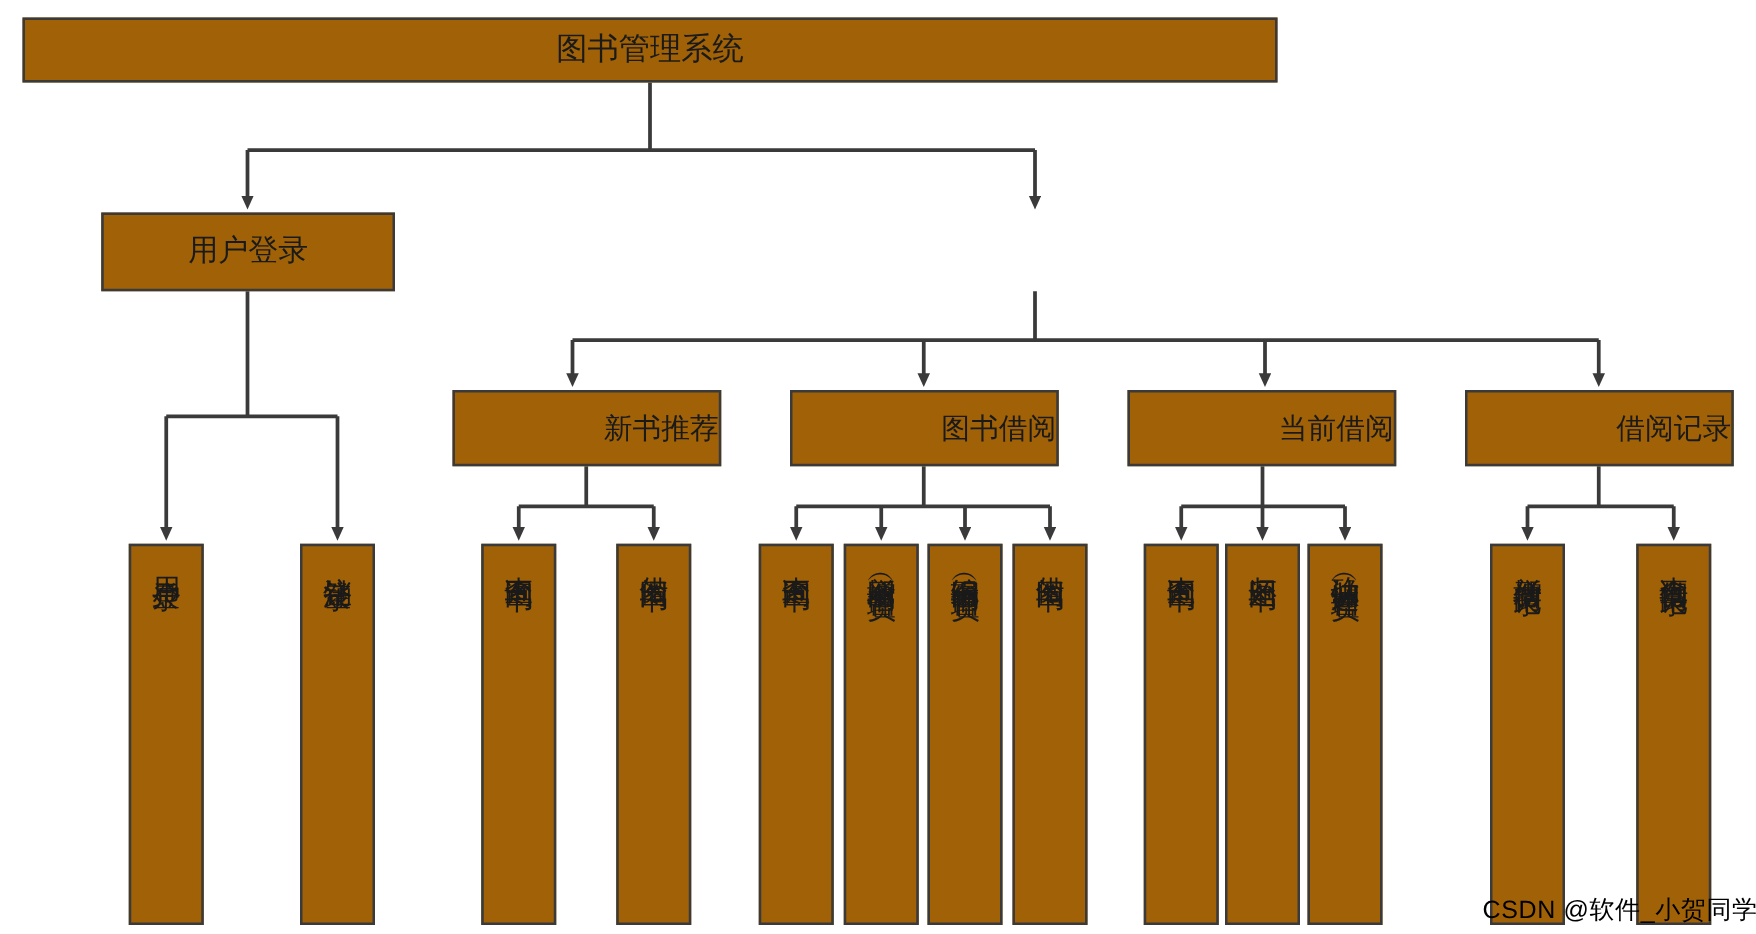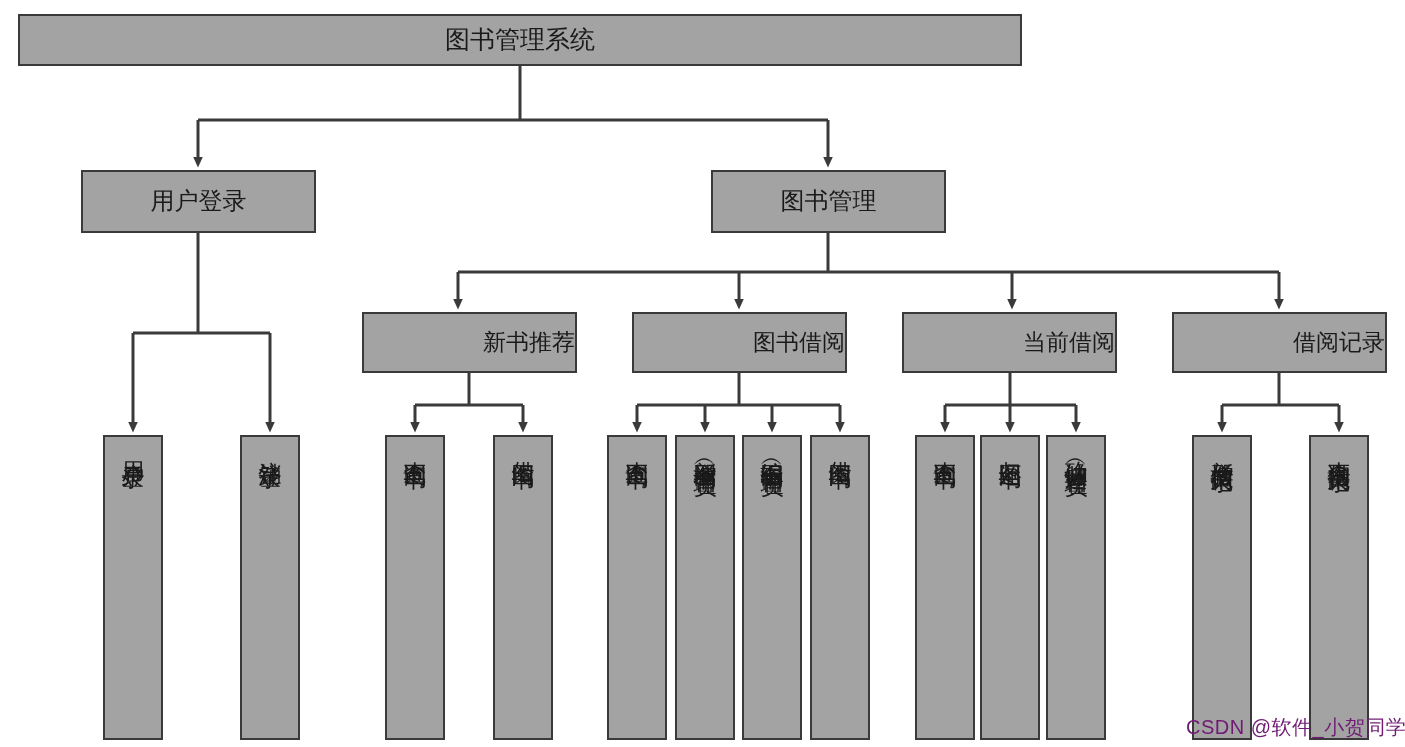--- a/index.html
+++ b/index.html
@@ -20,21 +20,21 @@
     left: 0;
     top: 0;
     width: 1405px;
     height: 747px;
     pointer-events: none;
   }
   .node {
     position: absolute;
     box-sizing: border-box;
     border: 2px solid #3a3a3a;
-    background: #a3a3a3;
+    background: #a16207;
     display: flex;
     align-items: center;
     justify-content: center;
     color: #1a1a1a;
   }
   .node.root   { font-size: 25px; }
   .node.lvl2   { font-size: 24px; }
   .node.lvl3   { font-size: 23px; justify-content: flex-end; }
   .node.leaf   { font-size: 23px; align-items: flex-start; padding-top: 6px; }
   .node .lbl {
@@ -48,21 +48,21 @@
     letter-spacing: 2px;
     line-height: 1;
     white-space: nowrap;
     text-align: start;
   }
   .watermark {
     position: absolute;
     left: 1186px;
     top: 714px;
     font-size: 20px;
-    color: #701a75;
+    color: #000000;
     white-space: nowrap;
     letter-spacing: 0.5px;
   }
 </style>
 </head>
 <body>
 
 <div id="canvas">
 
   <svg id="wires" viewBox="0 0 1405 747" xmlns="http://www.w3.org/2000/svg">
@@ -115,23 +115,20 @@
     </g>
   </svg>
 
   <div class="node root" style="left:18px; top:14px; width:1004px; height:52px;">
     <span class="lbl">图书管理系统</span>
   </div>
 
   <div class="node lvl2" style="left:81px; top:170px; width:235px; height:63px;">
     <span class="lbl">用户登录</span>
   </div>
-  <div class="node lvl2" style="left:711px; top:170px; width:235px; height:63px;">
-    <span class="lbl">图书管理</span>
-  </div>
 
   <div class="node lvl3" style="left:362px; top:312px; width:215px; height:61px;">
     <span class="lbl">新书推荐</span>
   </div>
   <div class="node lvl3" style="left:902px; top:312px; width:215px; height:61px;">
     <span class="lbl">当前借阅</span>
   </div>
   <div class="node lvl3" style="left:632px; top:312px; width:215px; height:61px;">
     <span class="lbl">图书借阅</span>
   </div>

